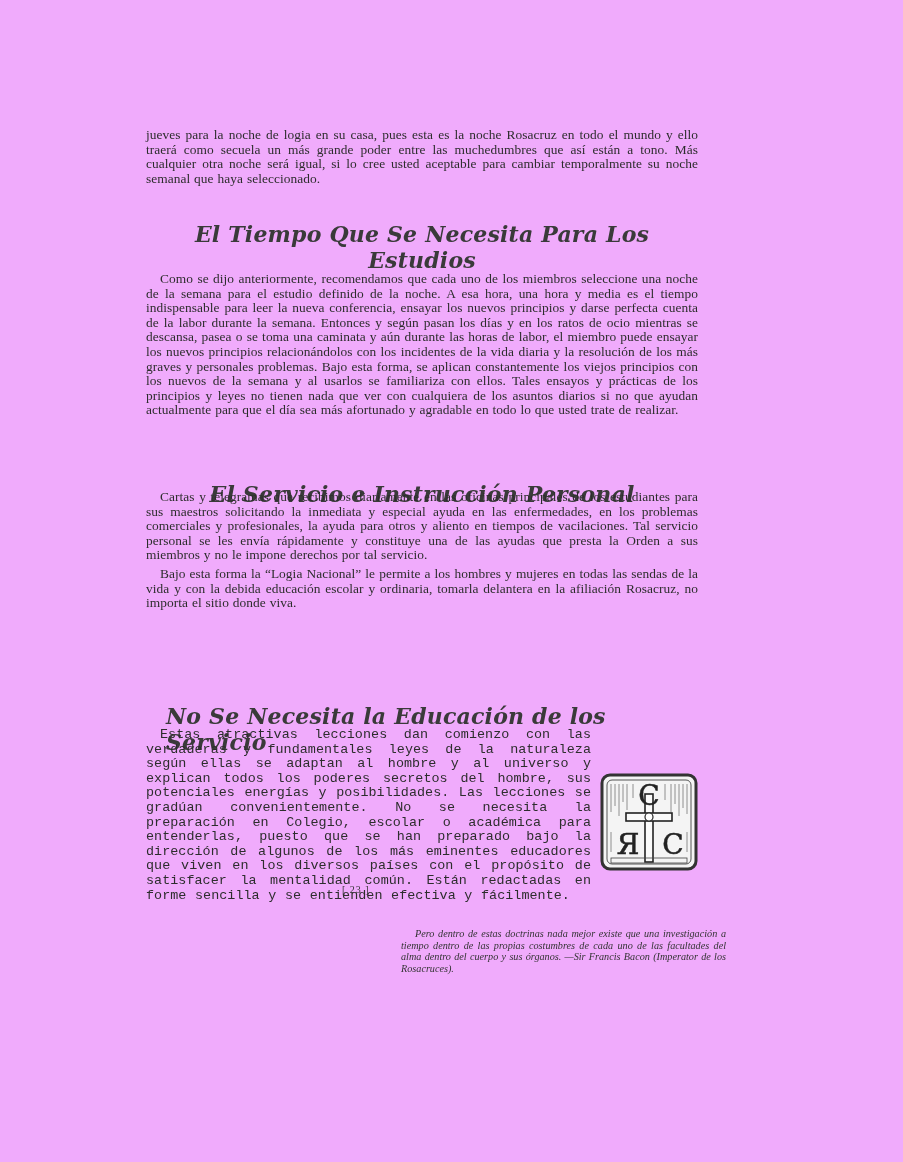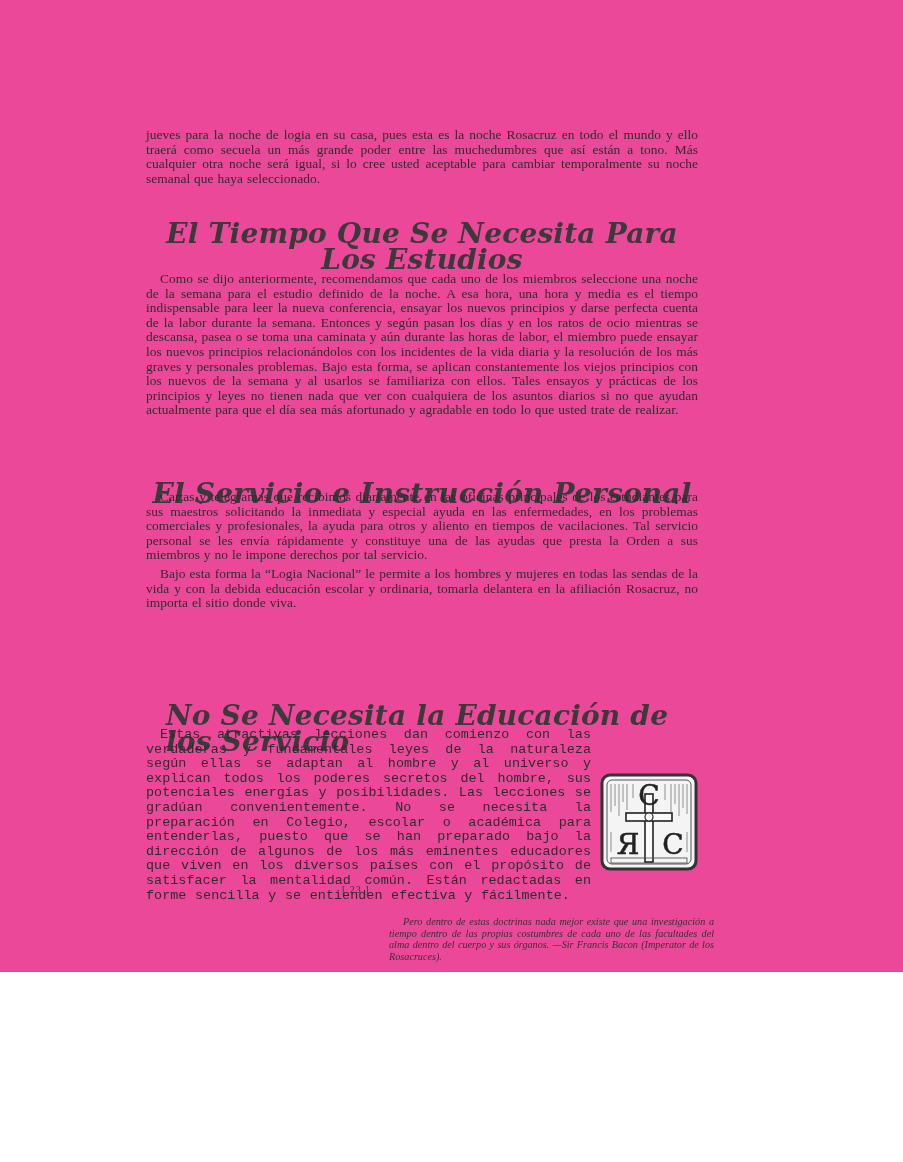--- a/index.html
+++ b/index.html
@@ -11,22 +11,22 @@
       width: 903px;
       height: 1162px;
       position: relative;
       overflow: hidden;
       font-family: "Liberation Serif", "DejaVu Serif", serif;
       color: #2a2a2a;
     }
     .page {
       position: absolute;
       left: 0; top: 0;
-      width: 903px; height: 972px;
-      background: #ec4899;
+      width: 903px; height: 1162px;
+      background: #f0abfc;
     }
     .column {
       position: absolute;
       left: 146px;
       width: 552px;
     }
     .para {
       margin: 0;
       font-size: 13.4px;
       line-height: 14.6px;
@@ -37,21 +37,21 @@
       color: #2d2d2d;
     }
     .para.indent { text-indent: 14px; }
     .heading {
       position: absolute;
       left: 146px;
       width: 552px;
       text-align: center;
       font-family: "DejaVu Serif", "Liberation Serif", serif;
       font-style: italic;
-      font-size: 28px;
+      font-size: 22px;
       line-height: 26px;
       color: #3a3a3a;
       margin: 0;
       letter-spacing: 0.2px;
     }
     .heading.left { text-align: left; padding-left: 14px; box-sizing: border-box; }
     .emblem {
       position: absolute;
       left: 599px;
       top: 772px;
@@ -64,21 +64,21 @@
       top: 884px;
       font-size: 10px;
       color: #333;
       letter-spacing: 1px;
     }
     .quote {
       position: absolute;
       left: 385px;
       top: 912px;
       width: 325px;
-      margin: 4px;
+      margin: 16px;
       font-style: italic;
       font-size: 10.2px;
       line-height: 11.6px;
       text-align: justify;
       color: #333;
     }
     .quote .first { text-indent: 14px; display: block; }
   </style>
 </head>
 <body>

